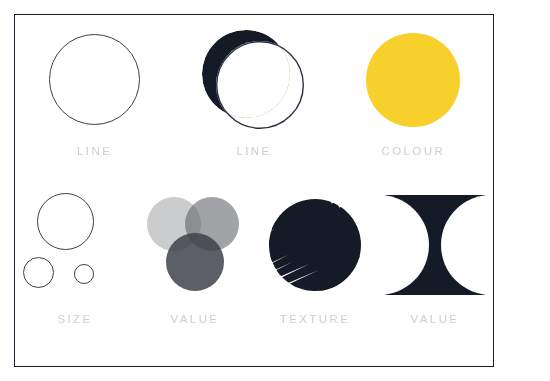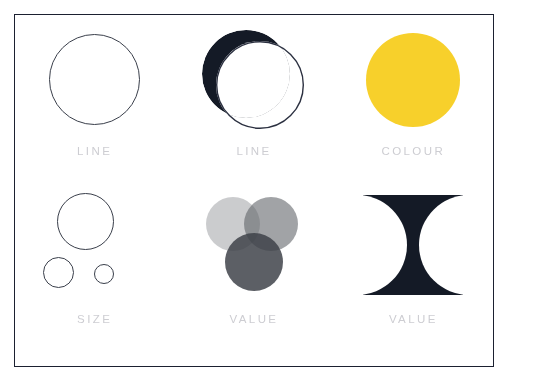--- a/index.html
+++ b/index.html
@@ -193,20 +193,43 @@
         <div class="art">
           <div class="ico-value">
             <span class="v-light"></span>
             <span class="v-mid"></span>
             <span class="v-dark"></span>
           </div>
         </div>
         <div class="label">VALUE</div>
       </div>
 
+      <div class="cell">
+        <div class="art">
+          <div class="ico-texture">
+            <svg width="98" height="98" viewBox="0 0 98 98">
+              <defs>
+                <clipPath id="scribbleClip">
+                  <circle cx="49" cy="49" r="46"></circle>
+                </clipPath>
+              </defs>
+              <g clip-path="url(#scribbleClip)" stroke="#141a26" stroke-width="6.5" stroke-linecap="round" fill="none">
+                <path d="M2 14 L42 -4 M44 -3 L6 22 M4 24 L52 0 M54 2 L2 32"></path>
+                <path d="M1 33 L60 5 M62 7 L3 40 M2 41 L68 10 M70 12 L2 48"></path>
+                <path d="M1 49 L76 14 M78 16 L2 56 M1 57 L84 19 M86 21 L2 64"></path>
+                <path d="M1 65 L92 24 M94 26 L4 72 M3 73 L96 31 M97 34 L6 80"></path>
+                <path d="M5 81 L97 41 M97 45 L10 88 M9 89 L97 52 M97 57 L16 95"></path>
+                <path d="M15 96 L97 62 M96 69 L24 99 M26 100 L95 74 M90 82 L38 102"></path>
+                <path d="M40 103 L84 87 M74 95 L52 104"></path>
+              </g>
+            </svg>
+          </div>
+        </div>
+        <div class="label">TEXTURE</div>
+      </div>
 
       <div class="cell">
         <div class="art">
           <div class="ico-space">
             <svg width="100" height="100" viewBox="0 0 100 100">
               <defs>
                 <mask id="spaceMask">
                   <rect x="0" y="0" width="100" height="100" fill="#ffffff"></rect>
                   <circle cx="-6" cy="50" r="50" fill="#000000"></circle>
                   <circle cx="106" cy="50" r="50" fill="#000000"></circle>

